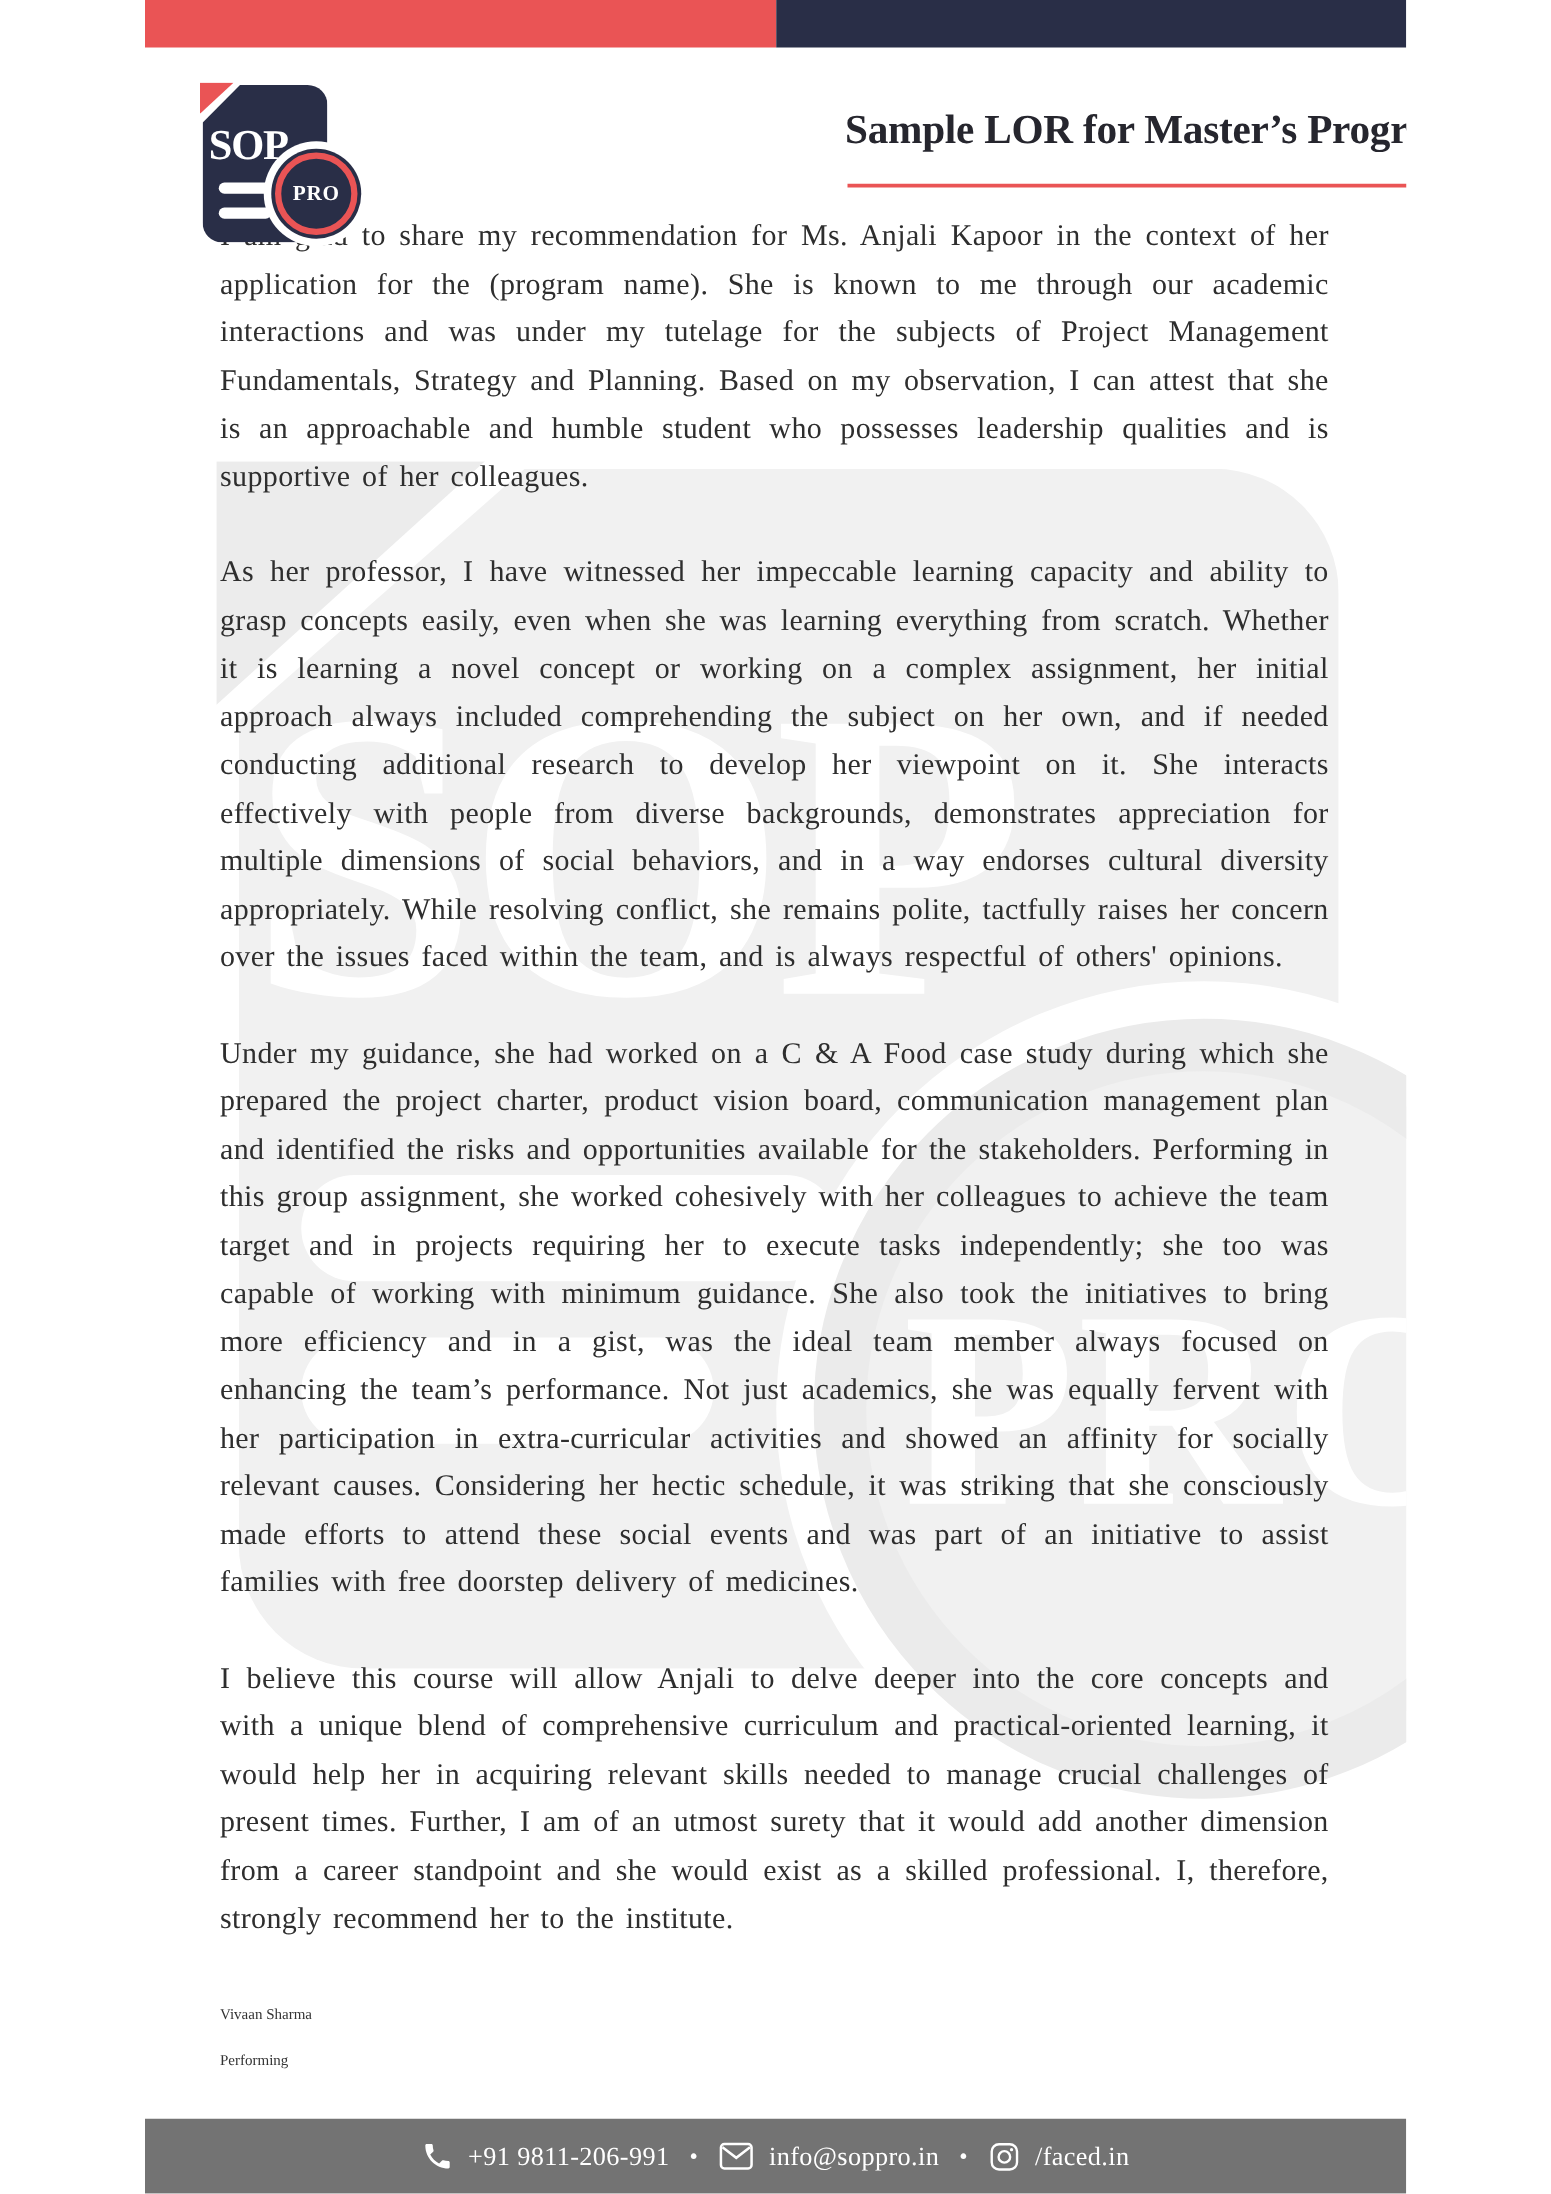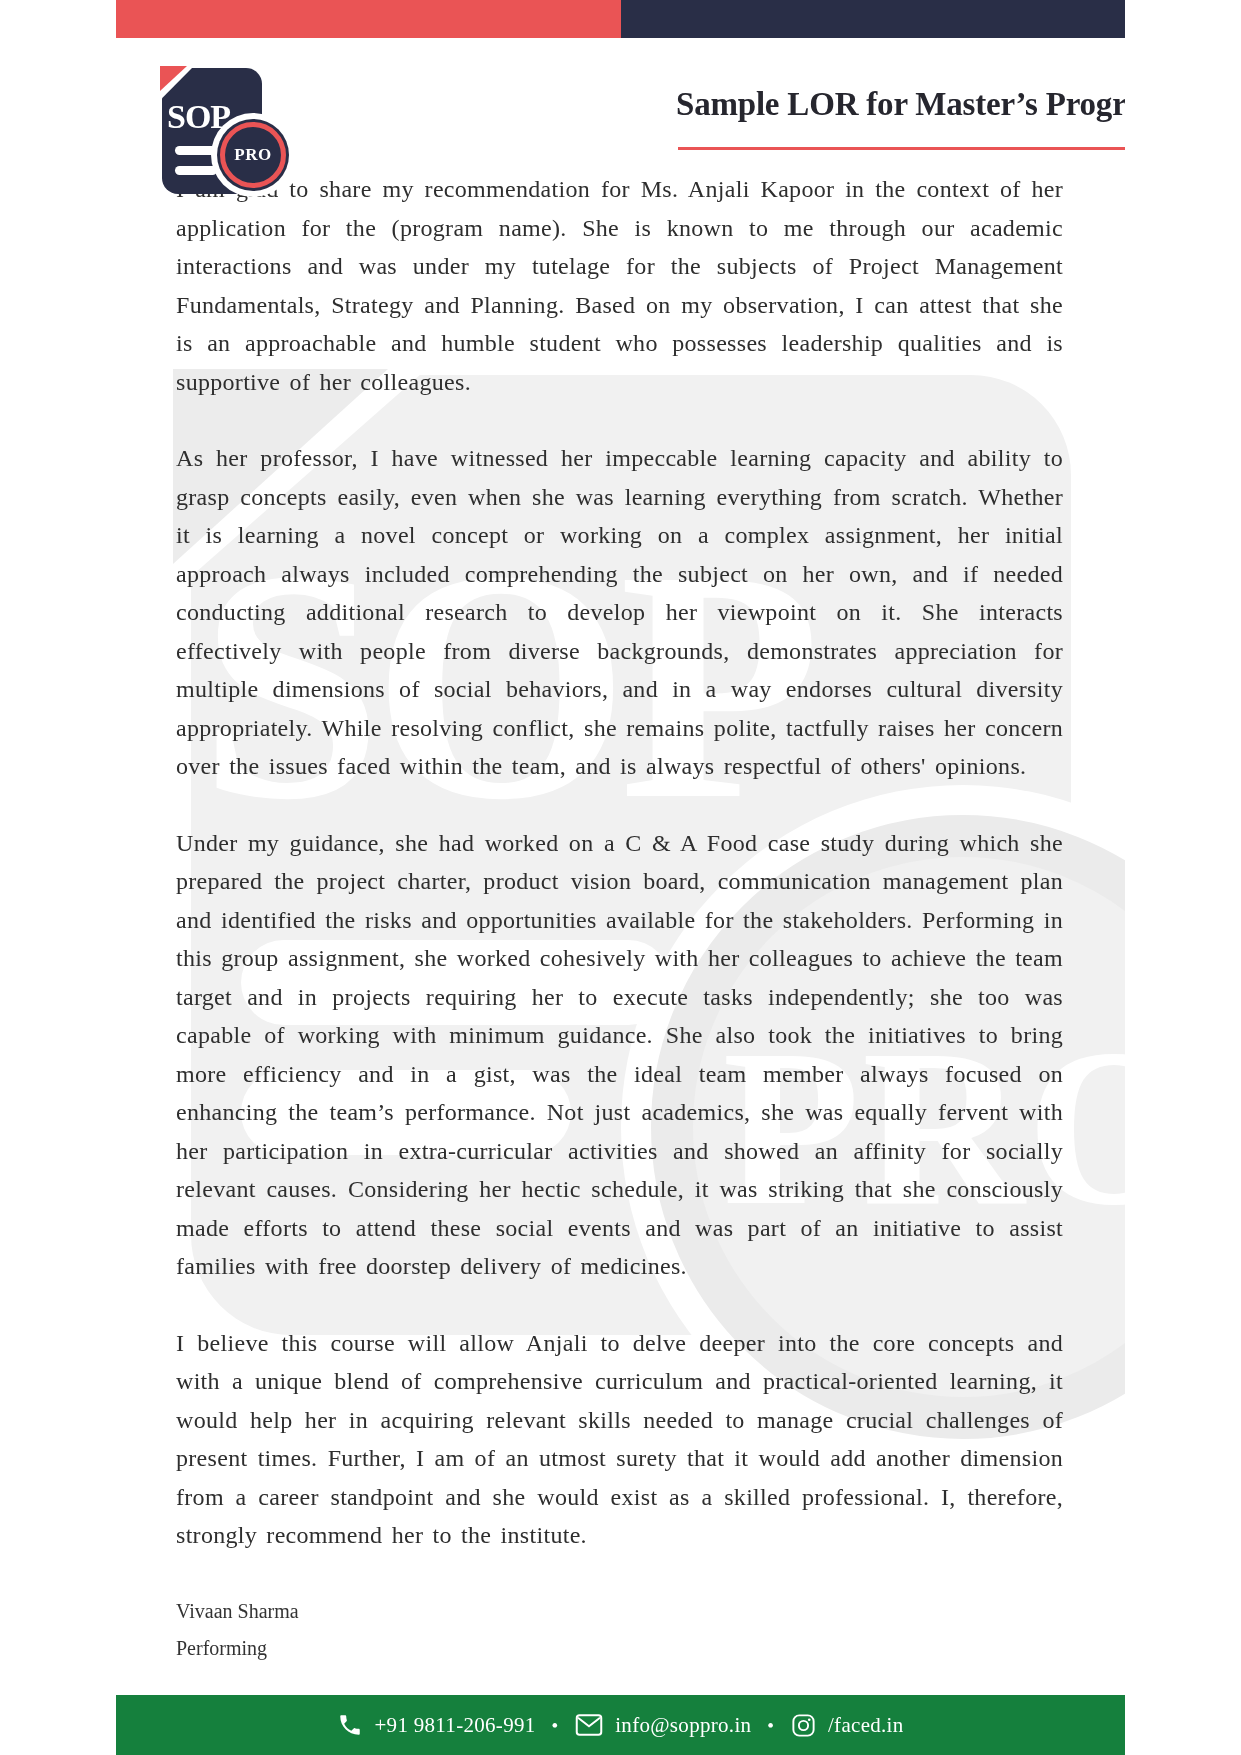--- a/index.html
+++ b/index.html
@@ -44,23 +44,23 @@
   .wm-circle{position:absolute;left:470px;top:440px;width:540px;height:540px;border-radius:50%;
     background:#f1f1f1;border:42px solid #ebebeb;box-shadow:0 0 0 30px #ffffff;
     display:flex;align-items:center;justify-content:center;}
   .wm-pro{font-size:225px;font-weight:800;color:#ffffff;letter-spacing:2px;}
   
   .letter{position:relative;z-index:1;margin:0 62px 0 60px;padding-top:170px;}
   .letter h2{margin:0 0 54px 0;text-align:center;font-size:27px;font-weight:700;color:#222228;
     text-decoration:underline;text-decoration-thickness:2.5px;text-underline-offset:6px;letter-spacing:.2px;}
   .letter p{margin:0 0 38px 0;font-size:24px;line-height:38.5px;text-align:justify;
     color:#2e2e2e;letter-spacing:.3px;word-spacing:3px;}
-  .signature{margin-top:12px;font-size:20px;line-height:37px;color:#333333;}
+  .signature{margin-top:12px;font-size:12px;line-height:37px;color:#333333;}
   
-  .footer{position:absolute;left:0;right:0;bottom:0;height:60px;background:#15803d;z-index:2;
+  .footer{position:absolute;left:0;right:0;bottom:0;height:60px;background:#737373;z-index:2;
     display:flex;align-items:center;justify-content:center;gap:16px;color:#ffffff;}
   .footer .item{display:flex;align-items:center;gap:11px;font-size:21px;letter-spacing:.3px;}
   .footer .dot{font-size:19px;line-height:1;}
   .footer svg{display:block;}
 </style>
 </head>
 <body>
 
 <div class="page">
 

